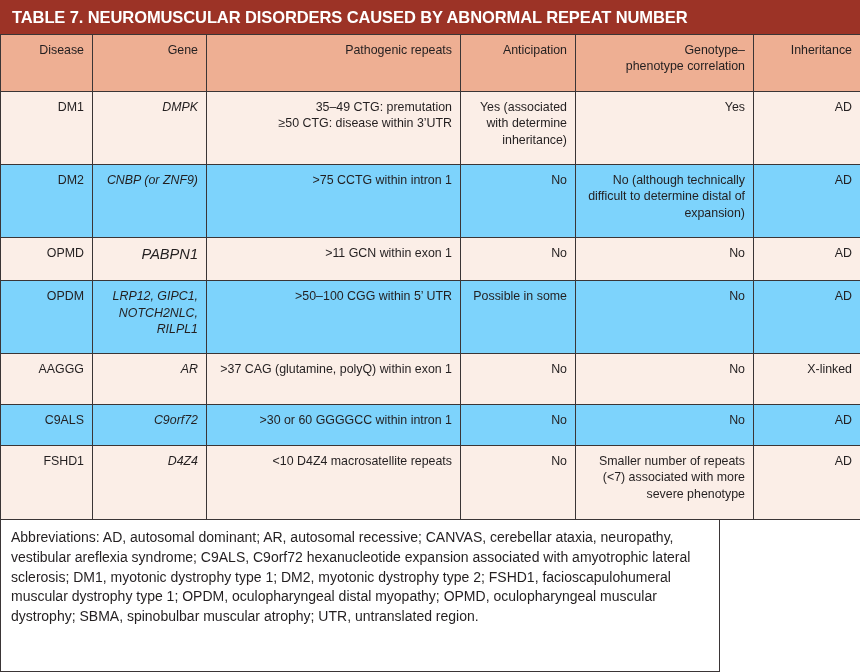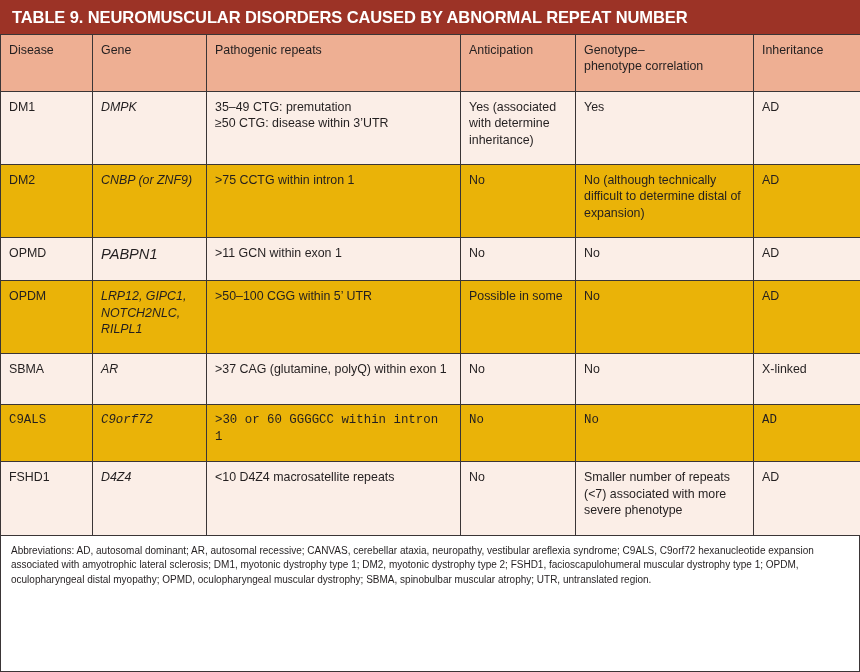--- a/index.html
+++ b/index.html
@@ -55,21 +55,21 @@
   table.data-grid td,
   table.data-grid th {
     border: 1px solid #3a3536;
     vertical-align: top;
     box-sizing: border-box;
     padding: 7px 8px 16px 8px;
     font-size: 12.4px;
     line-height: 1.32;
     font-family: "Liberation Sans", sans-serif;
     color: #231f20;
-    text-align: left;
+    text-align: right;
     font-weight: normal;
   }
 
   
   col.c-disease     { width: 92px; }
   col.c-gene        { width: 114px; }
   col.c-repeats     { width: 254px; }
   col.c-antic       { width: 115px; }
   col.c-geno        { width: 178px; }
   col.c-inherit     { width: 107px; }
@@ -78,61 +78,61 @@
   thead th {
     background: #eeaf93;
     font-weight: bold;
     font-size: 12.8px;
     height: 52px;
     padding-top: 8px;
   }
 
   
   tbody tr.shade td { background: #fbeee7; }
-  tbody tr.plain td { background: #eab308; }
+  tbody tr.plain td { background: #7dd3fc; }
 
   
   td.gene-cell { font-style: italic; margin-top: 10px; }
   td.gene-cell.gene-large { font-size: 14.6px; }
   td.gene-cell .roman { font-style: normal; }
 
   
   tr.r-dm1 td        { height: 71px; }
   tr.r-dm2 td        { height: 68px; }
   tr.r-opmd td       { height: 36px; }
   tr.r-opdm td       { height: 69px; }
   tr.r-sbma td       { height: 51px; }
-  tr.r-c9als td      { height: 40px; font-family: Liberation Mono, monospace; }
+  tr.r-c9als td      { height: 40px; }
   tr.r-friedreich td { height: 43px; }
   tr.r-canvas td     { height: 32px; }
   tr.r-fshd1 td      { height: 74px; }
 
   .cell-line { display: block; }
 
   
   .footnote {
     border: 1px solid #3a3536;
     border-top: none;
     background: #ffffff;
     box-sizing: border-box;
-    width: 860px;
+    width: 720px;
     padding: 8px 10px 9px 10px;
-    font-size: 10px;
+    font-size: 14px;
     line-height: 1.42;
     color: #231f20;
     flex: 1 1 auto;
   }
 </style>
 </head>
 <body>
 
 <div class="table-figure">
 
   <div class="title-bar">
-    <span class="title-text">TABLE 9. NEUROMUSCULAR DISORDERS CAUSED BY ABNORMAL REPEAT NUMBER</span>
+    <span class="title-text">TABLE 7. NEUROMUSCULAR DISORDERS CAUSED BY ABNORMAL REPEAT NUMBER</span>
   </div>
 
   <table class="data-grid">
     <colgroup>
       <col class="c-disease">
         <col class="c-gene">
         <col class="c-repeats">
       <col class="c-antic">
         <col class="c-geno">
         <col class="c-inherit">
@@ -185,21 +185,21 @@
       <tr class="plain r-opdm">
         <td>OPDM</td>
         <td class="gene-cell">LRP12, GIPC1, NOTCH2NLC, RILPL1</td>
         <td>&gt;50–100 CGG within 5’ UTR</td>
         <td>Possible in some</td>
         <td>No</td>
         <td>AD</td>
       </tr>
 
       <tr class="shade r-sbma">
-        <td>SBMA</td>
+        <td>AAGGG</td>
         <td class="gene-cell">AR</td>
         <td>&gt;37 CAG (glutamine, polyQ) within exon 1</td>
         <td>No</td>
         <td>No</td>
         <td>X-linked</td>
       </tr>
 
       <tr class="plain r-c9als">
         <td>C9ALS</td>
         <td class="gene-cell">C9orf72</td>

